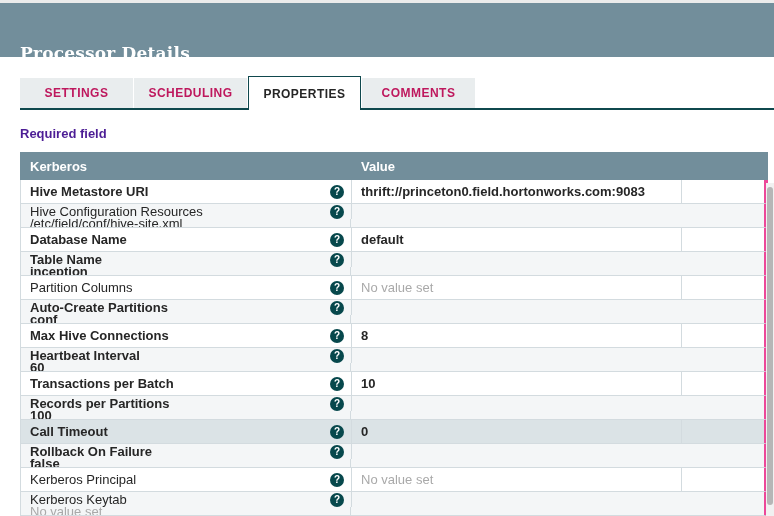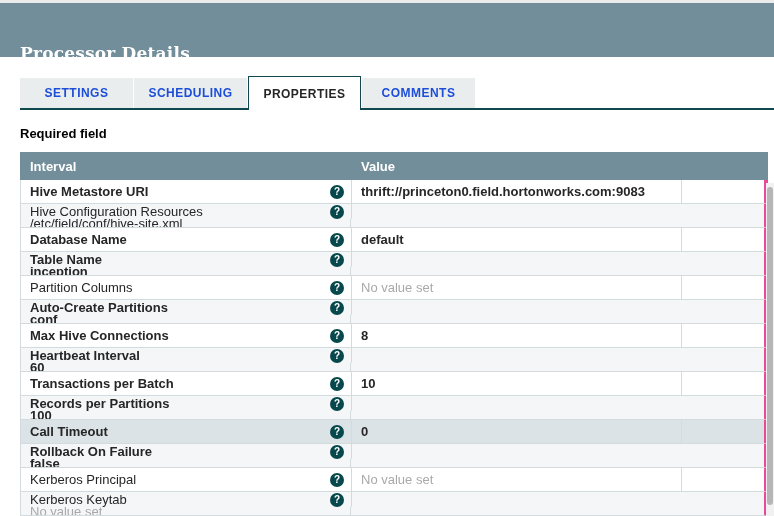--- a/index.html
+++ b/index.html
@@ -36,38 +36,38 @@
   
   .tabbar {
     position: absolute; top: 76px; left: 20px; right: 0; height: 34px;
     display: flex; align-items: flex-end;
     border-bottom: 2px solid #0f484d;
   }
   .tab {
     width: 113px; height: 30px;
     margin-right: 1px;
     background: #e9edee;
-    color: #1d4ed8;
+    color: #be185d;
     font-size: 12px; font-weight: bold; letter-spacing: 0.04em;
     display: flex; align-items: center; justify-content: center;
     cursor: pointer;
   }
   .tab.active {
     background: #ffffff;
     border: 1px solid #0f484d;
     border-bottom: none;
     height: 34px;
     margin-bottom: -2px;
     position: relative; z-index: 2;
     color: #262626;
   }
   
   .required-note {
     position: absolute; top: 126px; left: 20px;
-    font-size: 13px; font-weight: bold; color: #000000;
+    font-size: 13px; font-weight: bold; color: #4c1d95;
   }
   
   .props {
     position: absolute; top: 152px; left: 20px; width: 748px;
     font-size: 13px;
   }
   .thead {
     display: flex; height: 28px;
     background: #728e9b; color: #ffffff; font-weight: bold;
     align-items: center;
@@ -132,21 +132,21 @@
     <div class="tab">SETTINGS</div>
     <div class="tab">SCHEDULING</div>
     <div class="tab active">PROPERTIES</div>
     <div class="tab">COMMENTS</div>
   </div>
 
   <div class="required-note">Required field</div>
 
   <div class="props">
     <div class="thead">
-      <div class="th-prop">Interval</div>
+      <div class="th-prop">Kerberos</div>
       <div class="th-value">Value</div>
     </div>
     <div>
         <div class="row">
           <div class="cell-prop">
             <span class="prop-label required">Hive Metastore URI</span>
             <span class="help-icon">?</span>
           </div>
           <div class="cell-value setval reqval">thrift://princeton0.field.hortonworks.com:9083</div>
           <div class="cell-extra"></div>

